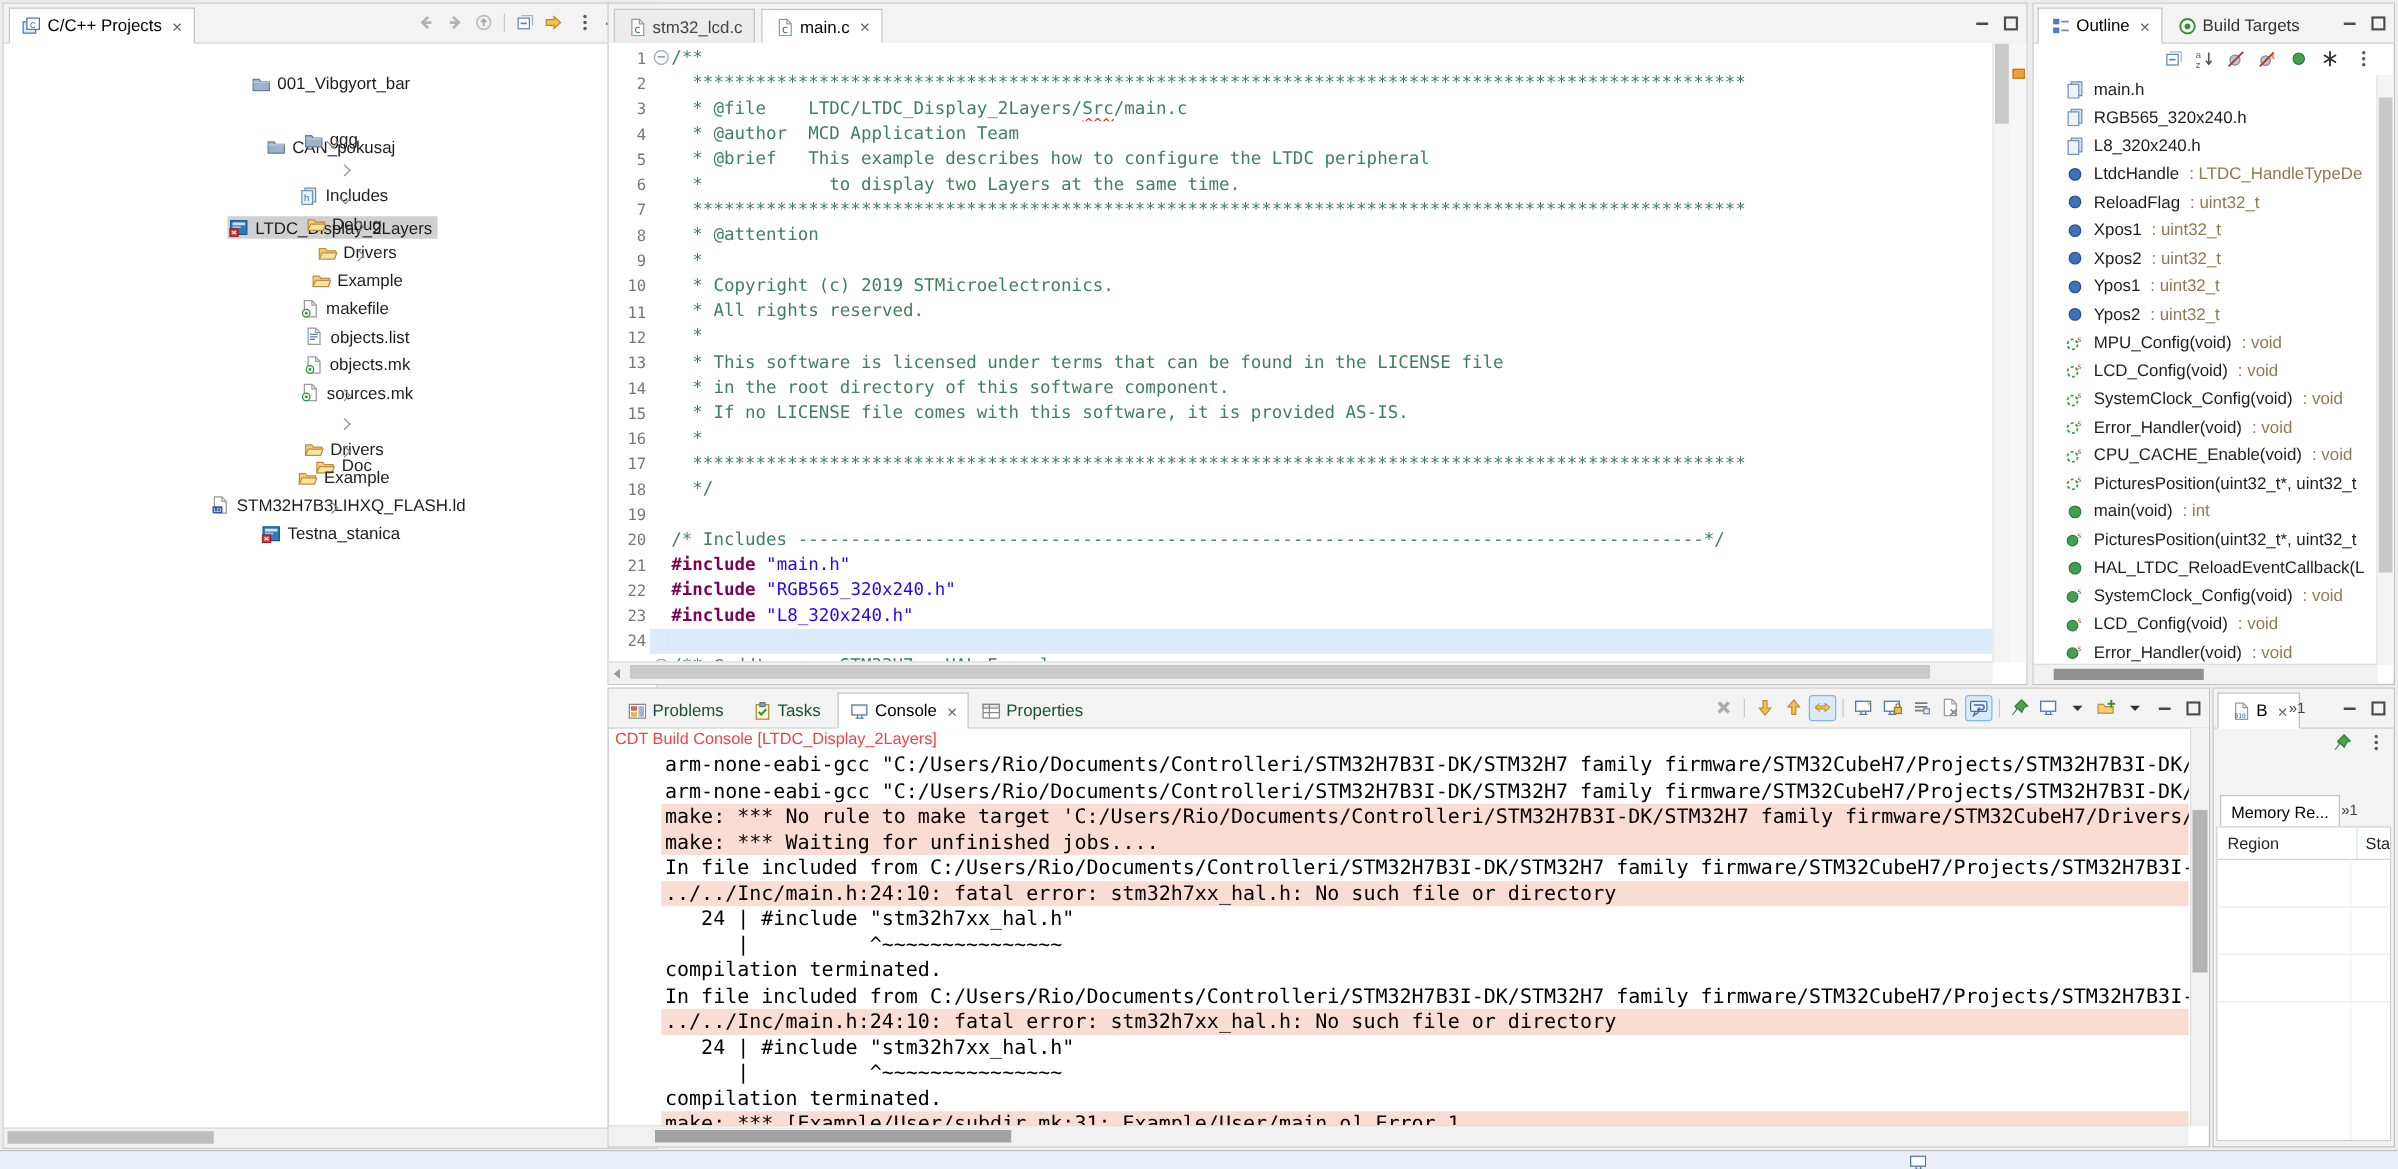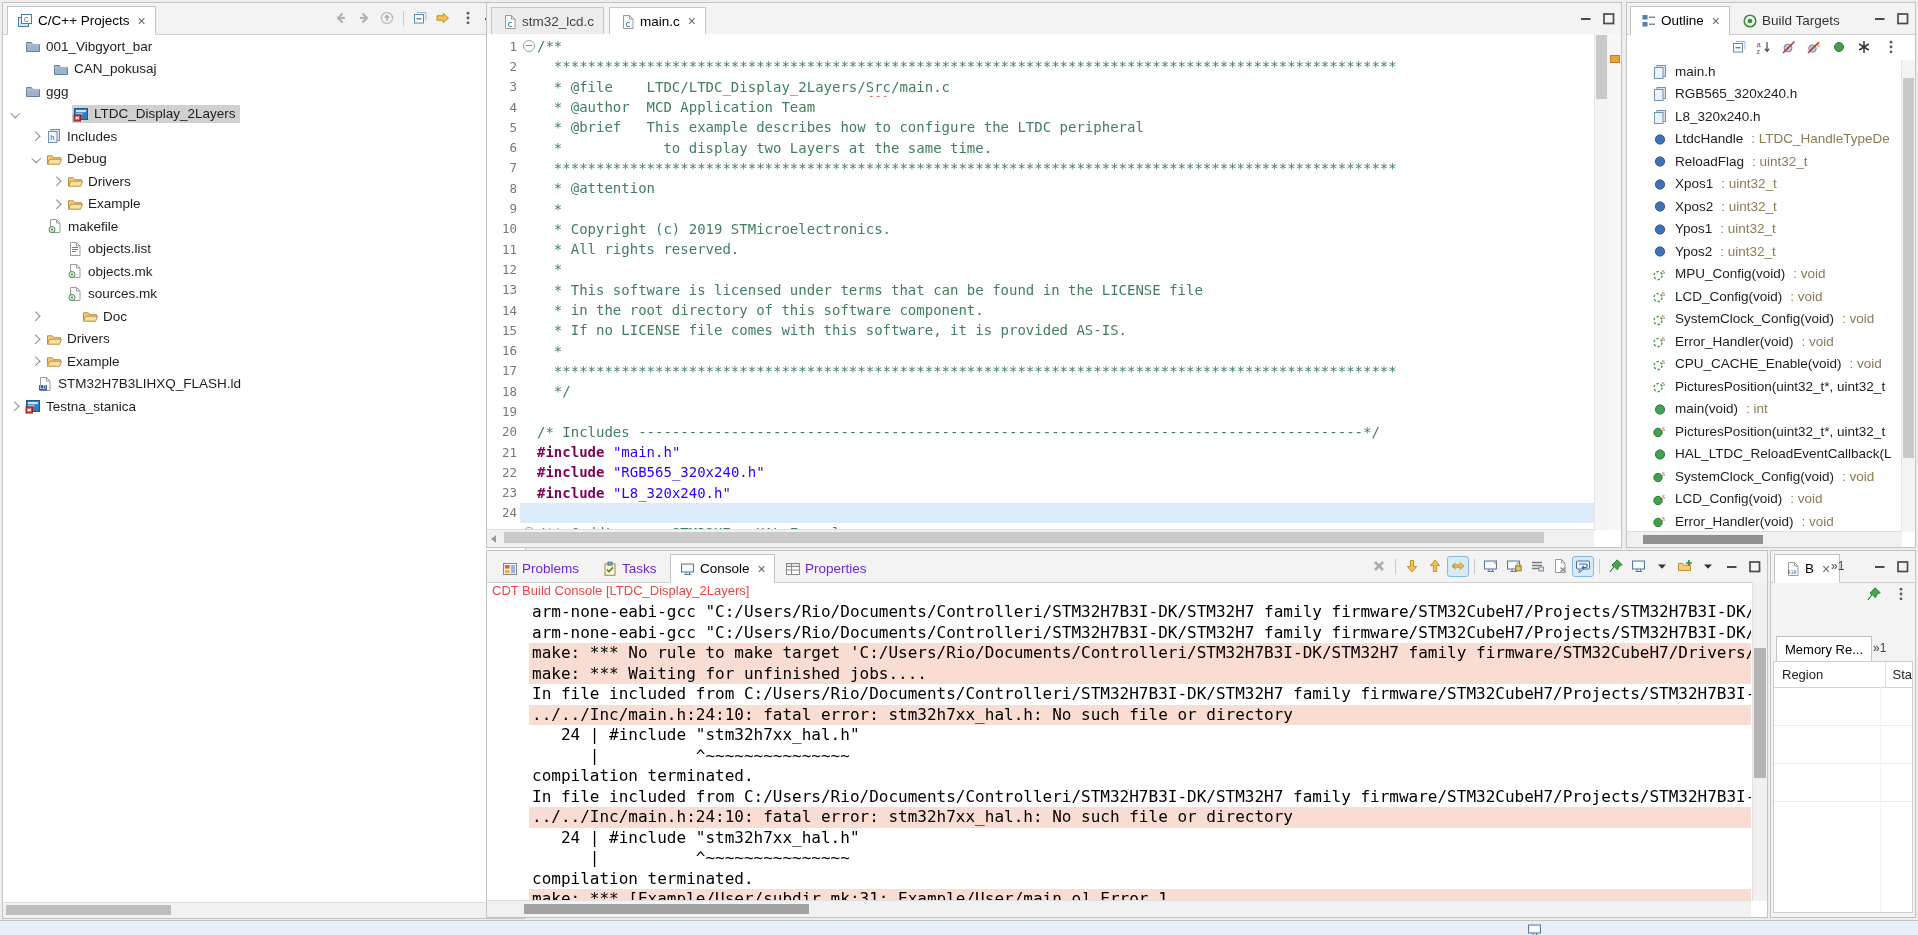--- a/index.html
+++ b/index.html
@@ -15,21 +15,21 @@
   .view-tab.active{background:#fff;border:1px solid #c3c3c3;border-bottom:1px solid #fff;color:#000;}
   .tab-close{color:#666;font-size:14px;margin-left:3px;line-height:1;}
   .hdr-tools{position:absolute;right:3px;top:0;height:30px;display:flex;align-items:center;gap:3px;}
   .tb-btn{width:20px;height:19px;display:inline-flex;align-items:center;justify-content:center;border-radius:2px;}
   .tb-btn.toggled{background:#d9eafb;outline:1px solid #84b7e4;}
   .tb-sep{width:1px;height:15px;background:#c9c9c9;margin:0 3px;}
 
   
   #left-panel{left:2px;top:2px;width:524px;height:917px;}
   #project-tree{position:absolute;top:32px;left:0;right:0;bottom:16px;overflow:hidden;background:#fff;}
-  .tree-row{height:22.5px;display:flex;align-items:center;font-size:13.5px;color:#1d1d1d;white-space:nowrap;}
+  .tree-row{height:22.5px;display:flex;align-items:center;font-size:13.5px;color:#1d1d1d;white-space:nowrap;flex-direction:column;}
   .chev{width:17px;height:100%;flex:none;display:flex;align-items:center;justify-content:center;}
   .arr{width:5.5px;height:5.5px;border-right:1.5px solid #8b8b8b;border-bottom:1.5px solid #8b8b8b;display:block;}
   .chev.closed .arr{transform:rotate(-45deg);margin-left:-2px;}
   .chev.open .arr{transform:rotate(45deg);margin-top:-2px;}
   .sel-box{display:flex;align-items:center;gap:5px;padding:1px 4px 1px 1px;}
   .sel-box.selected{background:#d0d0d0;}
   .t-icon{width:16px;height:16px;flex:none;display:flex;align-items:center;justify-content:center;}
   #left-hscroll{position:absolute;left:0;right:0;bottom:0;height:15px;background:#f1f1f1;border-top:1px solid #dadada;}
   #left-hscroll .th{position:absolute;left:3px;width:165px;top:2px;height:10px;background:#bdbdbd;}
 
@@ -72,21 +72,21 @@
     white-space:nowrap;color:#1d1d1d;}
   .out-type{color:#8c7a55;}
   #out-vscroll{position:absolute;right:0;top:57px;width:13px;bottom:15px;background:#f4f4f4;border-left:1px solid #e5e5e5;}
   #out-vscroll .tv{position:absolute;left:1px;right:1px;top:18px;height:380px;background:#c8c8c8;}
   #out-hscroll{position:absolute;left:0;right:13px;bottom:0;height:15px;background:#f1f1f1;border-top:1px solid #dedede;}
   #out-hscroll .th{position:absolute;left:16px;width:120px;top:3px;height:9px;background:#909090;}
 
   
   #console-pane{left:486px;top:550px;width:1282px;height:368px;}
   .con-tab{position:absolute;top:3px;bottom:-1px;display:flex;align-items:center;gap:5px;padding:0 8px;
-    font-size:13.5px;color:#6d28d9;white-space:nowrap;}
+    font-size:13.5px;color:#14532d;white-space:nowrap;}
   .con-tab.active{background:#fff;border:1px solid #c3c3c3;border-bottom:1px solid #fff;color:#000;}
   #console-title{position:absolute;top:32px;left:5px;height:18px;font-size:13px;color:#ef4444;background:#fff;
     right:16px;white-space:nowrap;overflow:hidden;}
   #console-text{position:absolute;top:51px;left:2px;right:16px;bottom:16px;overflow:hidden;background:#fff;margin-left:40px;}
   .con-line{height:20.5px;line-height:20.5px;font-family:"DejaVu Sans Mono",monospace;font-size:16px;
     white-space:pre;color:#000;padding-left:3px;}
   .con-line.err{background:#f9dcd2;}
   #con-vscroll{position:absolute;right:0;top:31px;width:14px;bottom:16px;background:#f1f1f1;border-left:1px solid #e0e0e0;}
   #con-vscroll .tv{position:absolute;left:1px;right:1px;top:66px;height:130px;background:#b3b3b3;}
   #con-hscroll{position:absolute;left:0;right:16px;bottom:0;height:16px;background:#f1f1f1;border-top:1px solid #e0e0e0;}

